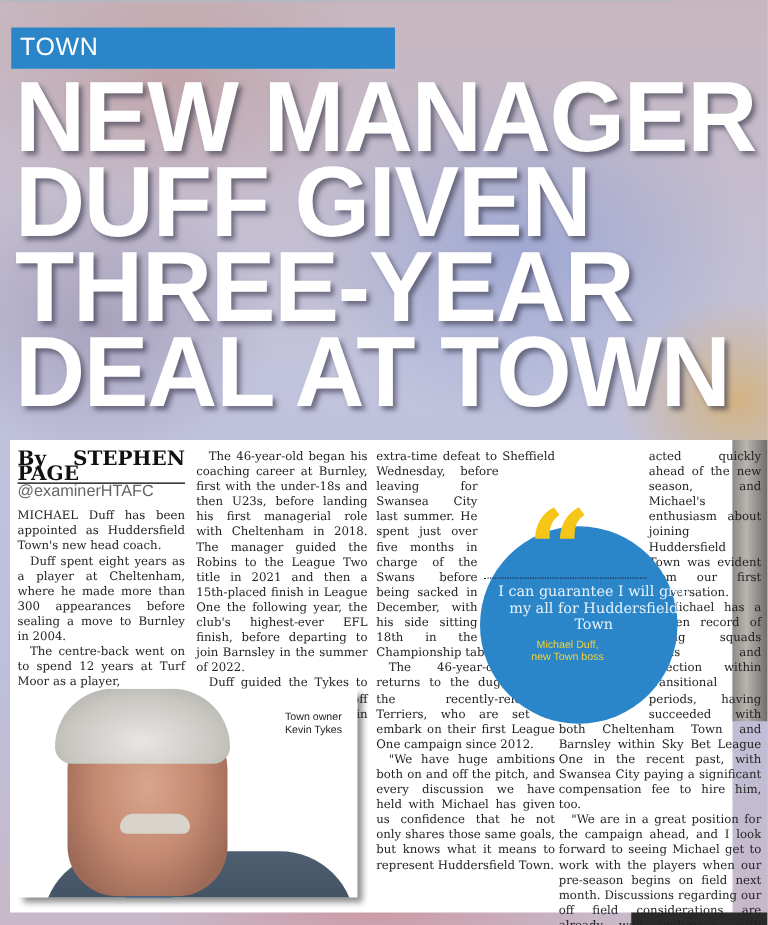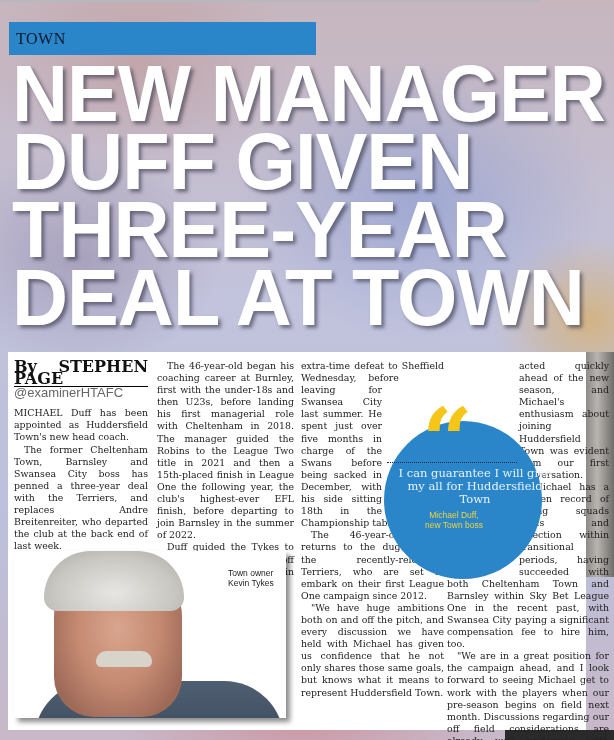--- a/index.html
+++ b/index.html
@@ -14,22 +14,22 @@
       radial-gradient(ellipse 220px 160px at 140px 60px, rgba(190,150,150,0.55), transparent 70%),
       radial-gradient(ellipse 260px 200px at 420px 200px, rgba(130,150,210,0.55), transparent 70%),
       radial-gradient(ellipse 200px 160px at 80px 260px, rgba(150,140,170,0.6), transparent 70%),
       radial-gradient(ellipse 140px 120px at 590px 320px, rgba(215,175,110,0.8), transparent 70%),
       radial-gradient(ellipse 260px 60px at 300px 728px, rgba(205,140,150,0.7), transparent 70%),
       linear-gradient(180deg, #c7b6be 0%, #c2c3dc 40%, #bcc0dc 70%, #c8b8c8 100%);
   }
   .top-strip { position:absolute; left:0; top:0; width:540px; height:2px; background:#b8b6bf; }
   .section-tag {
     position:absolute; left:9px; top:22px; width:307px; height:33px;
-    background:#2a86c9; color:#0f172a;
-    font-family:Liberation Serif, serif; font-weight:normal; font-size:16px;
+    background:#2a86c9; color:#ffffff;
+    font-family:Liberation Sans, sans-serif; font-weight:normal; font-size:20px;
     line-height:33px; padding-left:7px; box-sizing:border-box; letter-spacing:0.5px;
   }
   .headline {
     position:absolute; left:12px; top:60px; width:600px;
     font-family:"Liberation Sans", sans-serif; font-weight:bold;
     color:#fff; font-size:80px; line-height:68px; letter-spacing:-1px;
     text-shadow:3px 3px 4px rgba(40,40,60,0.55);
     transform:scaleX(0.97); transform-origin:left top;
   }
   .headline div { white-space:nowrap; }
@@ -122,21 +122,20 @@
 
 <div class="panel"></div>
 <div class="panel-right"></div>
 <div class="photo-right"></div>
 <div class="bottom-dark"></div>
 
 <div class="col c1">
   <div class="byline">By STEPHEN PAGE</div>
   <div class="handle">@examinerHTAFC</div>
   <p class="noind">MICHAEL Duff has been appointed as Huddersfield Town's new head coach.</p>
-  <p>The former Cheltenham Town, Barnsley and Swansea City boss has penned a three-year deal with the Terriers, and replaces Andre Breitenreiter, who departed the club at the back end of last week.</p>
   <p>Duff spent eight years as a player at Cheltenham, where he made more than 300 appearances before sealing a move to Burnley in 2004.</p>
   <p>The centre-back went on to spend 12 years at Turf Moor as a player,</p>
 </div>
 
 <div class="col c2">
   <p>The 46-year-old began his coaching career at Burnley, first with the under-18s and then U23s, before landing his first managerial role with Cheltenham in 2018. The manager guided the Robins to the League Two title in 2021 and then a 15th-placed finish in League One the following year, the club's highest-ever EFL finish, before departing to join Barnsley in the summer of 2022.</p>
   <p>Duff guided the Tykes to the League One play-off final in his sole season in charge, which ended in an</p>
 </div>
 
 <div class="col c3">

